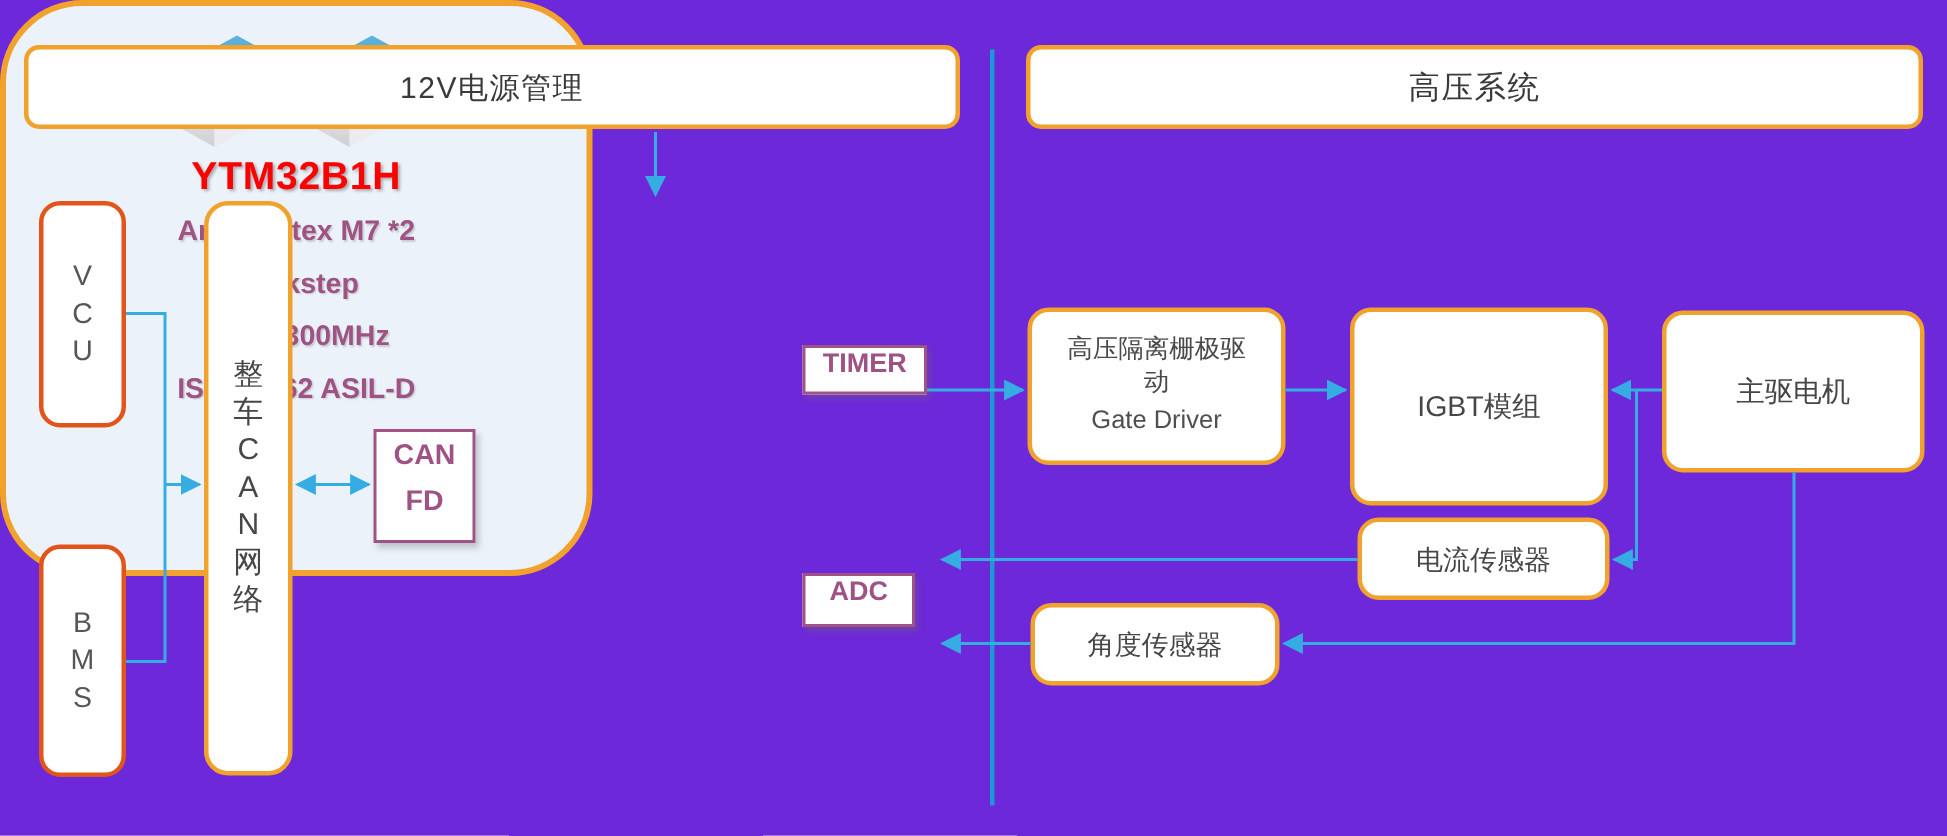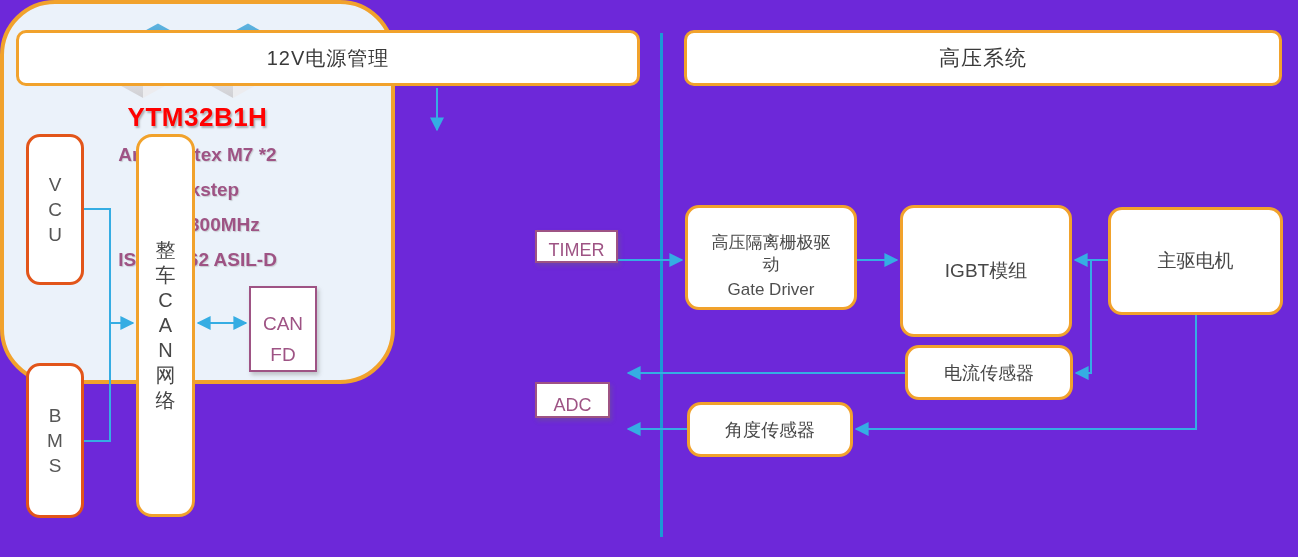--- a/index.html
+++ b/index.html
@@ -39,28 +39,28 @@
   .mcu{left:240px;top:133px;width:395px;height:384px;border:4px solid var(--orange,#F1A22C);
        border-radius:55px;background:var(--mcu-fill,#EBF2FA);display:flex;flex-direction:column;align-items:center;}
   .chips{display:flex;gap:4px;margin-top:14px;}
   .chip-name{margin-top:0px;font-size:26px;font-weight:800;color:var(--red,#FF0000);
              text-shadow:1.5px 1.5px 2px rgba(90,90,90,.45);letter-spacing:.5px;}
   .specs{margin-top:4px;text-align:center;}
   .spec-line{font-size:19px;line-height:35px;font-weight:600;color:var(--purple,#9E5384);
              text-shadow:1px 1px 1px rgba(120,120,120,.3);}
 
   .periph{position:absolute;background:#fff;border:2.5px solid var(--purple,#9E5384);
-          display:flex;align-items:flex-end;justify-content:center;color:var(--purple,#9E5384);
-          font-weight:400;box-shadow:2px 3px 4px rgba(110,110,110,.35);}
-  .canfd{left:249px;top:286px;width:68px;height:86px;font-size:19px;}
+          display:flex;align-items:flex-start;justify-content:center;color:var(--purple,#9E5384);
+          font-weight:700;box-shadow:2px 3px 4px rgba(110,110,110,.35);}
+  .canfd{left:249px;top:286px;width:68px;height:76px;font-size:19px;}
   .canfd .stacked{line-height:31px;}
   .timer{left:535px;top:230px;width:83px;height:33px;font-size:18px;}
   .adc{left:535px;top:382px;width:75px;height:36px;font-size:18px;}
 
-  .gate{left:685px;top:205px;width:172px;height:105px;flex-direction:column;justify-content:flex-start;padding-top:24px;}
+  .gate{left:685px;top:205px;width:172px;height:105px;flex-direction:column;justify-content:flex-start;padding-top:14px;}
   .gate-cn{font-size:17px;line-height:22px;color:#4a4a4a;}
   .gate-en{margin-top:4px;font-size:17px;color:#4f4f4f;}
 
   .igbt{left:900px;top:205px;width:172px;height:132px;}
   .motor{left:1108px;top:207px;width:175px;height:108px;}
   .cur{left:905px;top:345px;width:168px;height:55px;}
   .ang{left:687px;top:402px;width:166px;height:55px;}
   .cjk-label{font-size:19px;color:#474747;}
   .cur .cjk-label,.ang .cjk-label{font-size:18px;}
   .igbt .cjk-label{font-family:"Liberation Sans","Liberation Serif",serif;}

